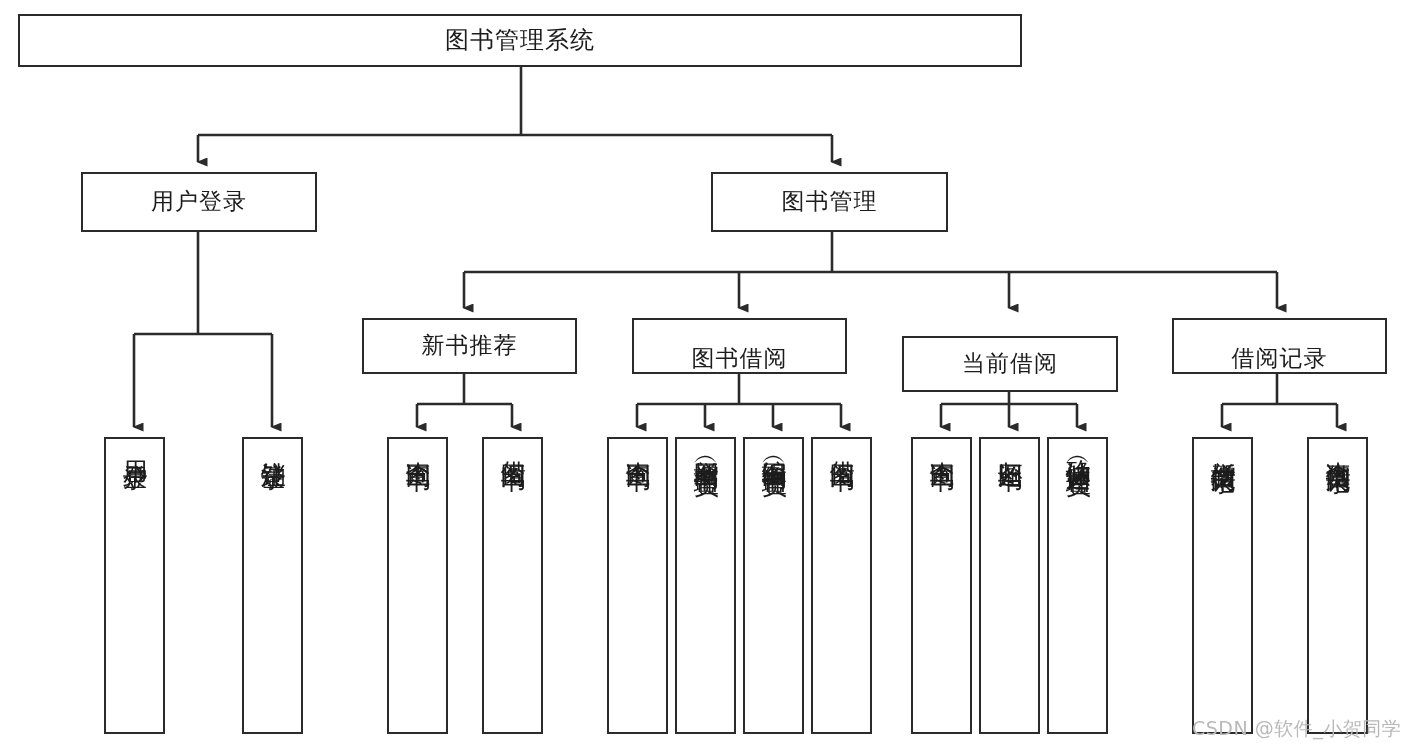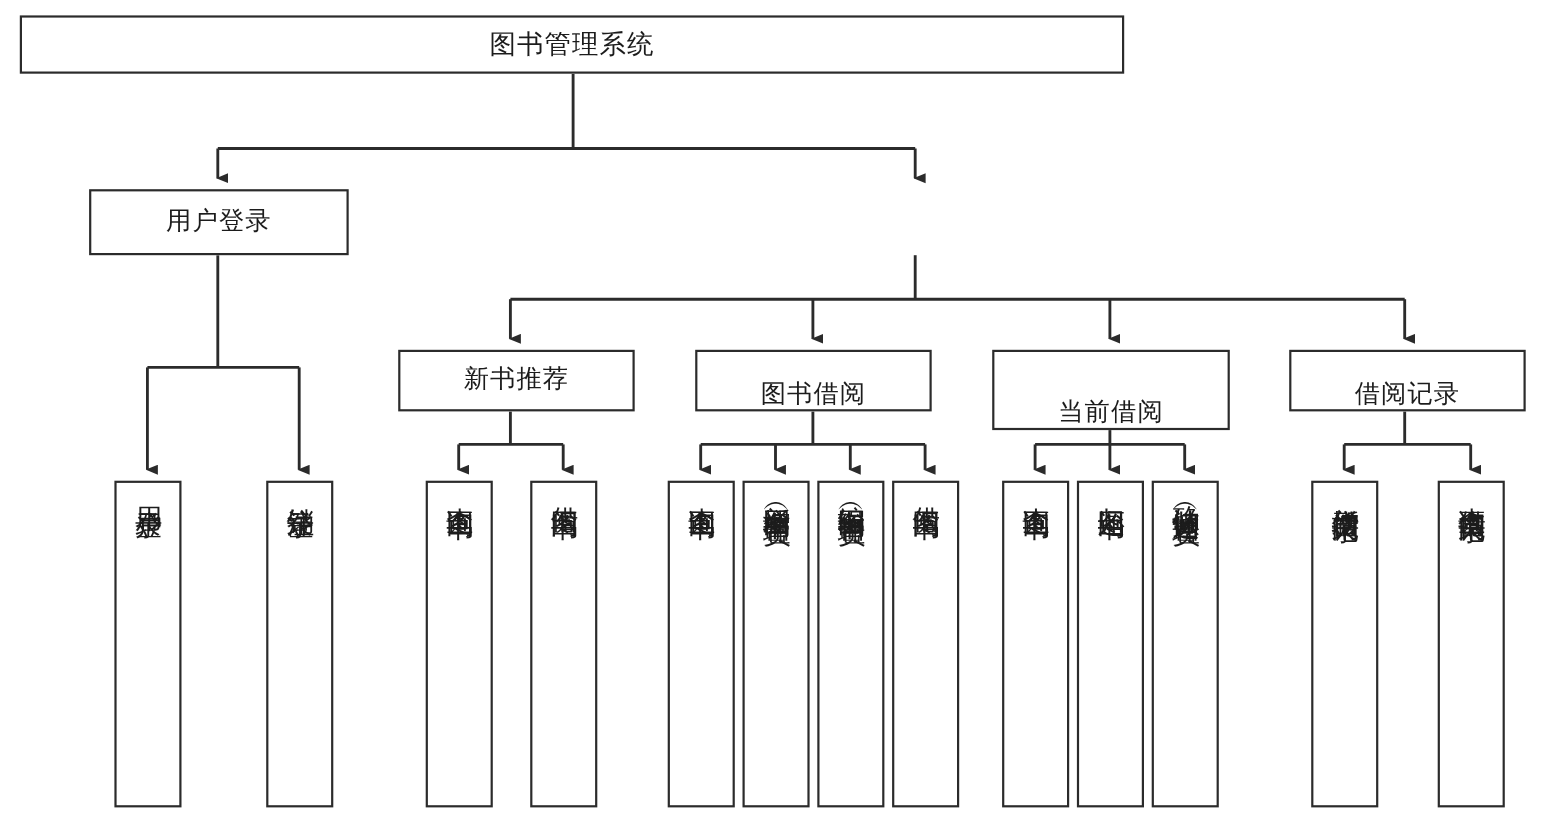--- a/index.html
+++ b/index.html
@@ -133,28 +133,31 @@
     </g>
   </svg>
 
   <div class="node horiz root" style="left:18px; top:14px; width:1004px; height:53px;">
     <span class="node-label">图书管理系统</span>
   </div>
 
   <div class="node horiz" style="left:81px; top:172px; width:236px; height:60px;">
     <span class="node-label">用户登录</span>
   </div>
+  <div class="node horiz" style="left:711px; top:172px; width:237px; height:60px;">
+    <span class="node-label">图书管理</span>
+  </div>
 
   <div class="node horiz" style="left:362px; top:318px; width:215px; height:56px;">
     <span class="node-label">新书推荐</span>
   </div>
   <div class="node horiz" style="left:632px; top:318px; width:215px; height:56px;align-items:flex-end;">
     <span class="node-label">图书借阅</span>
   </div>
-  <div class="node horiz" style="left:902px; top:318px; width:216px; height:73px;align-items:flex-end;">
+  <div class="node horiz" style="left:902px; top:336px; width:216px; height:56px;">
     <span class="node-label">当前借阅</span>
   </div>
   <div class="node horiz" style="left:1172px; top:318px; width:215px; height:56px;align-items:flex-end;">
     <span class="node-label">借阅记录</span>
   </div>
 
   <div class="node vert" style="left:104px; top:437px; width:61px; height:297px;">
     <span class="node-label">用户登录</span>
   </div>
   <div class="node vert" style="left:242px; top:437px; width:61px; height:297px;">
@@ -191,14 +194,15 @@
     <span class="node-label">确认归还（管理员）</span>
   </div>
 
   <div class="node vert" style="left:1192px; top:437px; width:61px; height:297px;">
     <span class="node-label">新增借阅记录</span>
   </div>
   <div class="node vert" style="left:1307px; top:437px; width:61px; height:297px;">
     <span class="node-label">查询借阅记录</span>
   </div>
 
+  <div class="watermark" style="left:1192px; top:716px;">CSDN @软件_小贺同学</div>
 
 </div>
 
 </body></html>

